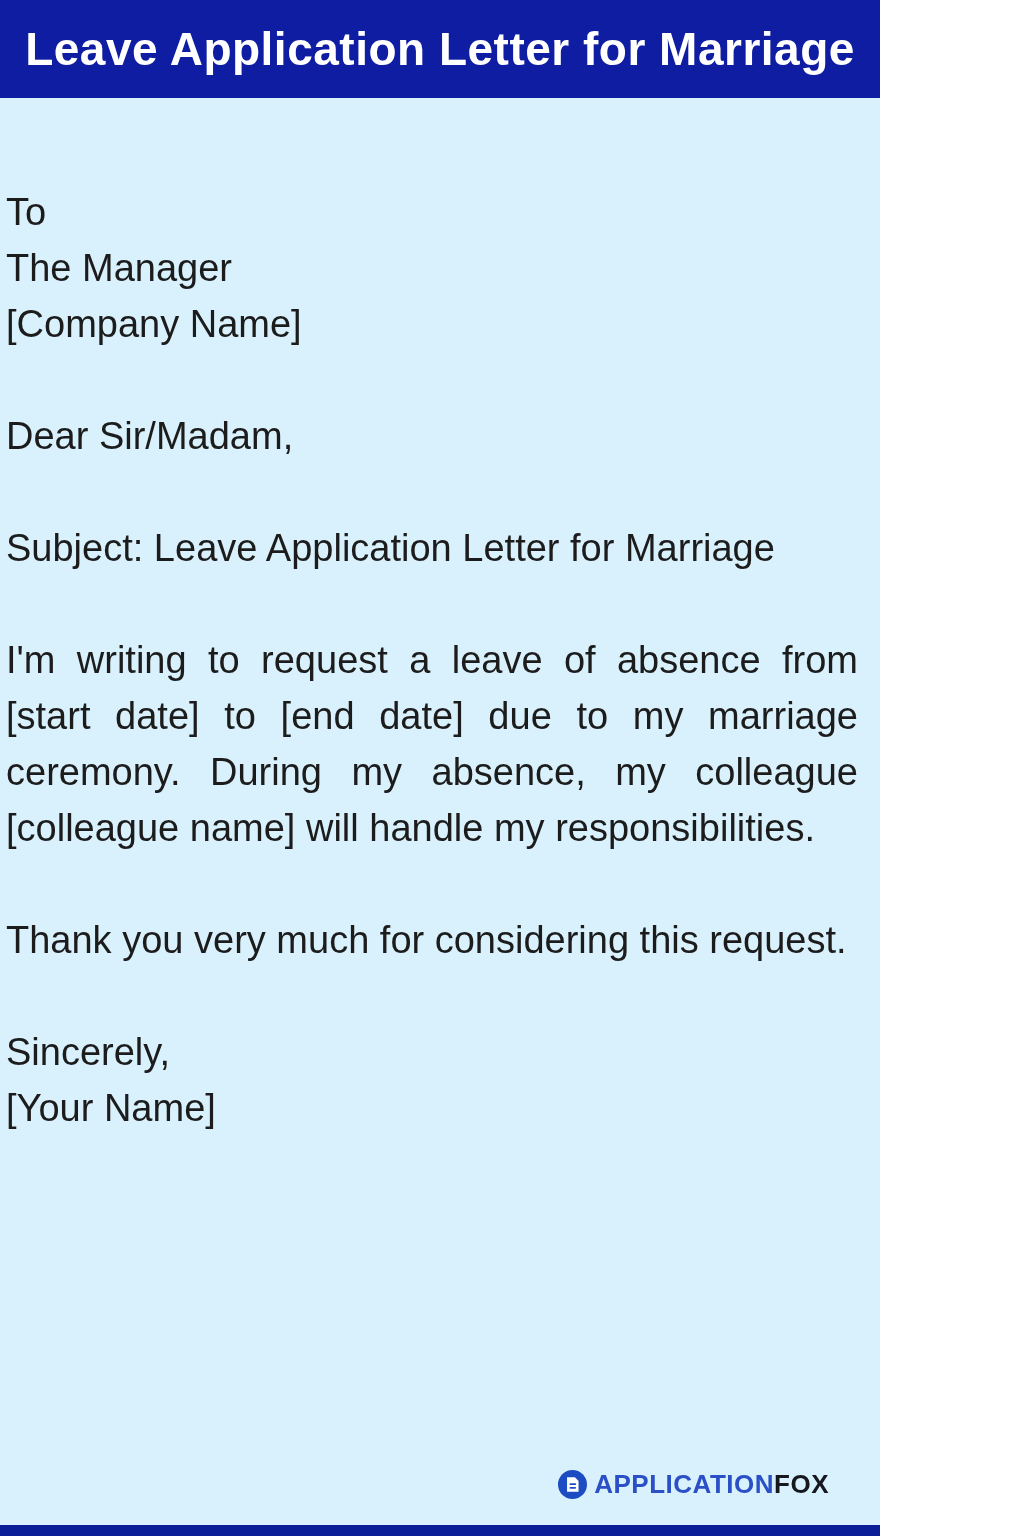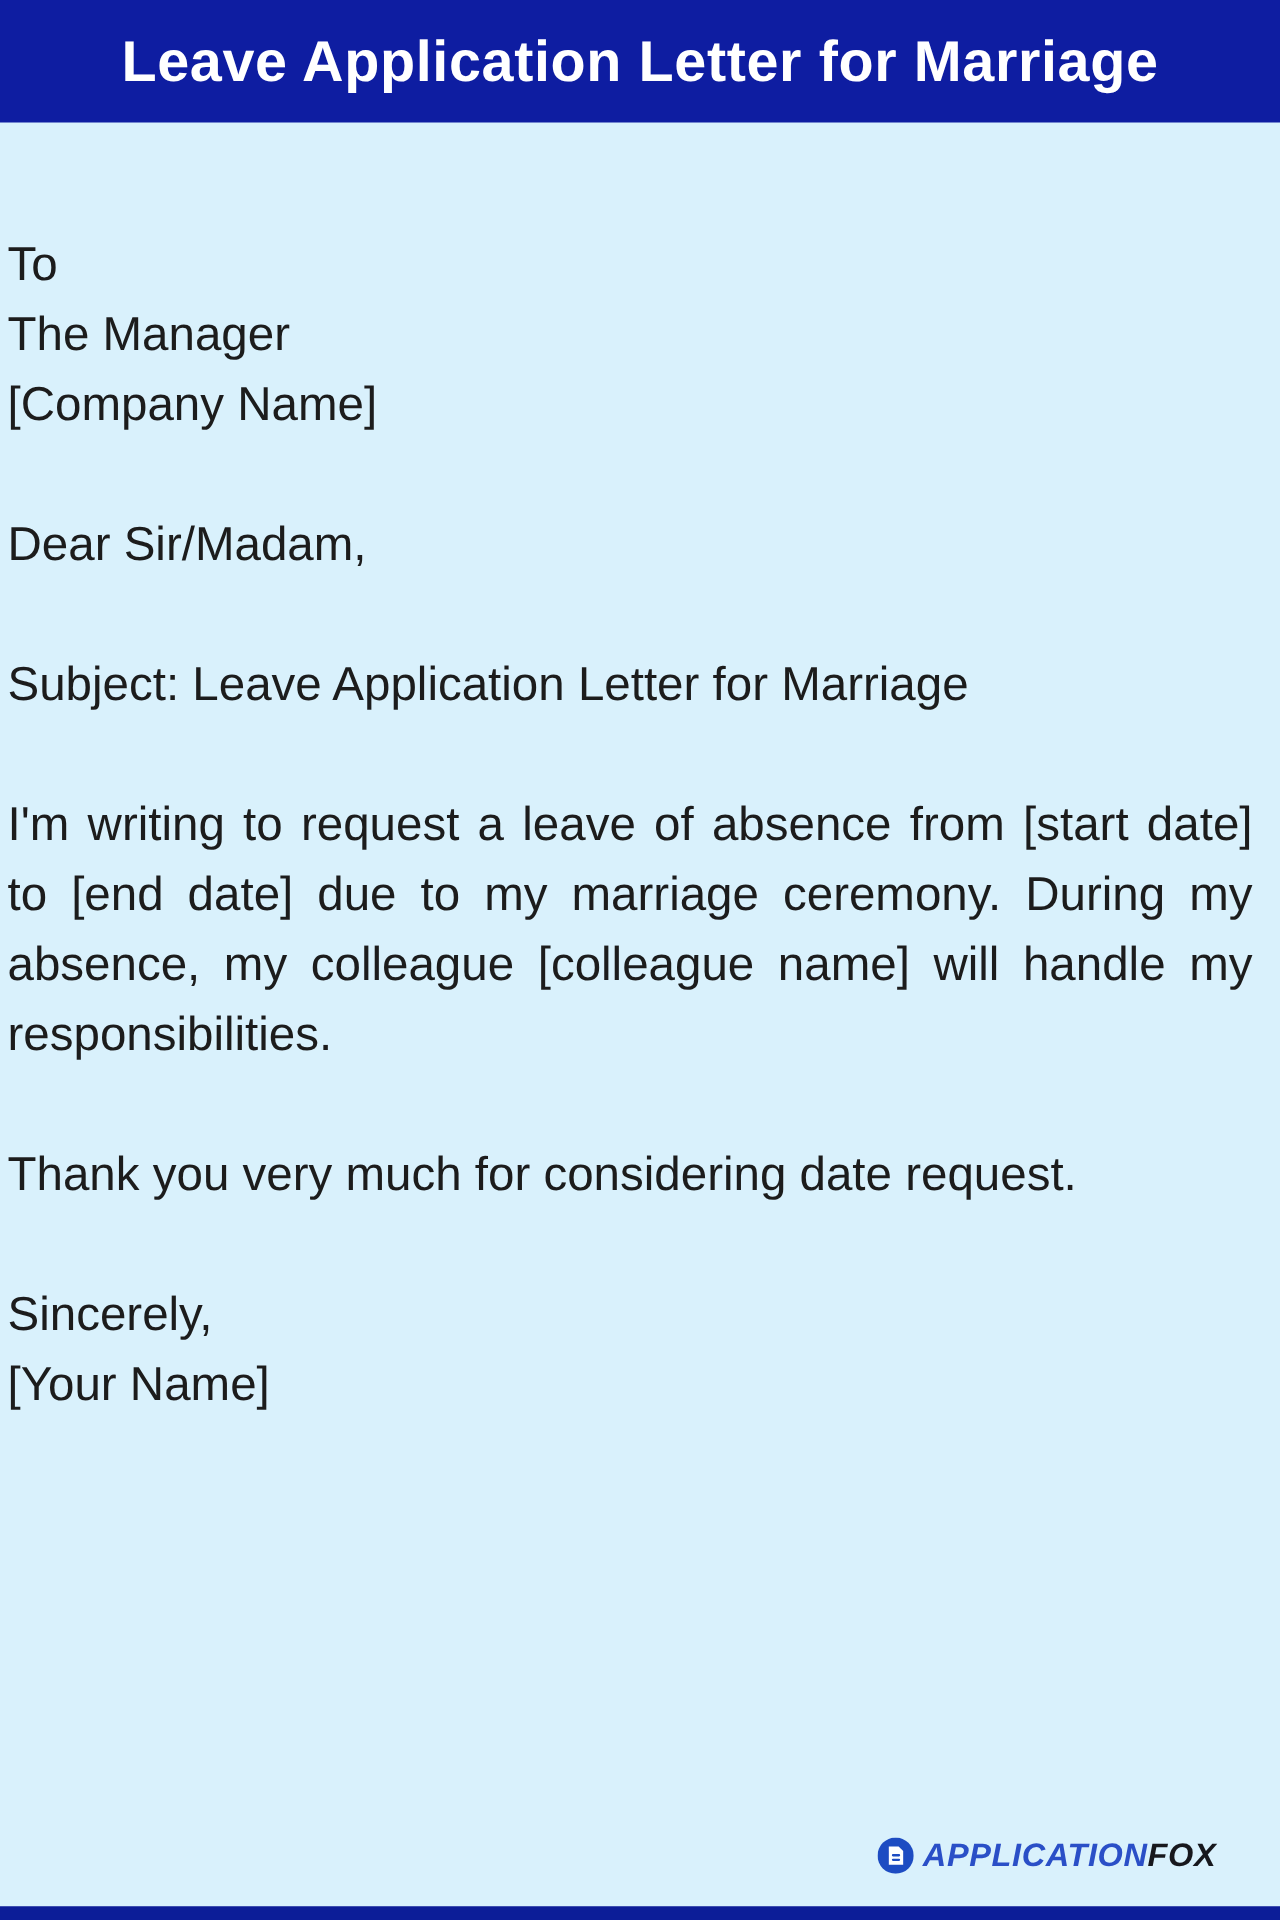--- a/index.html
+++ b/index.html
@@ -13,21 +13,21 @@
     --logo_circle: #1d4cc2;
   }
   * { margin: 0; padding: 0; box-sizing: border-box; }
   html, body { background: #ffffff; }
   body {
     font-family: "Liberation Sans", sans-serif;
     width: 1024px;
   }
   .page {
     position: relative;
-    width: 1024px;
+    width: 880px;
     height: 1536px;
     background: var(--page_bg);
     overflow: hidden;
   }
   .banner {
     height: 98px;
     background: var(--header_bg);
     display: flex;
     align-items: center;
     justify-content: center;
@@ -59,21 +59,20 @@
     gap: 7px;
   }
   .logo-circle {
     width: 29px;
     height: 29px;
     display: inline-flex;
   }
   .brand-text {
     font-size: 26px;
     font-weight: 800;
-    font-style: italic;
     letter-spacing: 0.5px;
     white-space: nowrap;
   }
   .brand-text .blue { color: var(--brand_blue); }
   .brand-text .dark { color: var(--brand_dark); }
   .bottom-bar {
     position: absolute;
     left: 0;
     bottom: 0;
     width: 100%;
@@ -97,21 +96,21 @@
       <div>The Manager</div>
       <div>[Company Name]</div>
     </div>
 
     <p class="block">Dear Sir/Madam,</p>
 
     <p class="block">Subject: Leave Application Letter for Marriage</p>
 
     <p class="block justify">I'm writing to request a leave of absence from [start date] to [end date] due to my marriage ceremony. During my absence, my colleague [colleague name] will handle my responsibilities.</p>
 
-    <p class="block">Thank you very much for considering date request.</p>
+    <p class="block">Thank you very much for considering this request.</p>
 
     <div class="block">
       <div>Sincerely,</div>
       <div>[Your Name]</div>
     </div>
 
   </main>
 
   <div class="brand">
     <span class="logo-circle">

